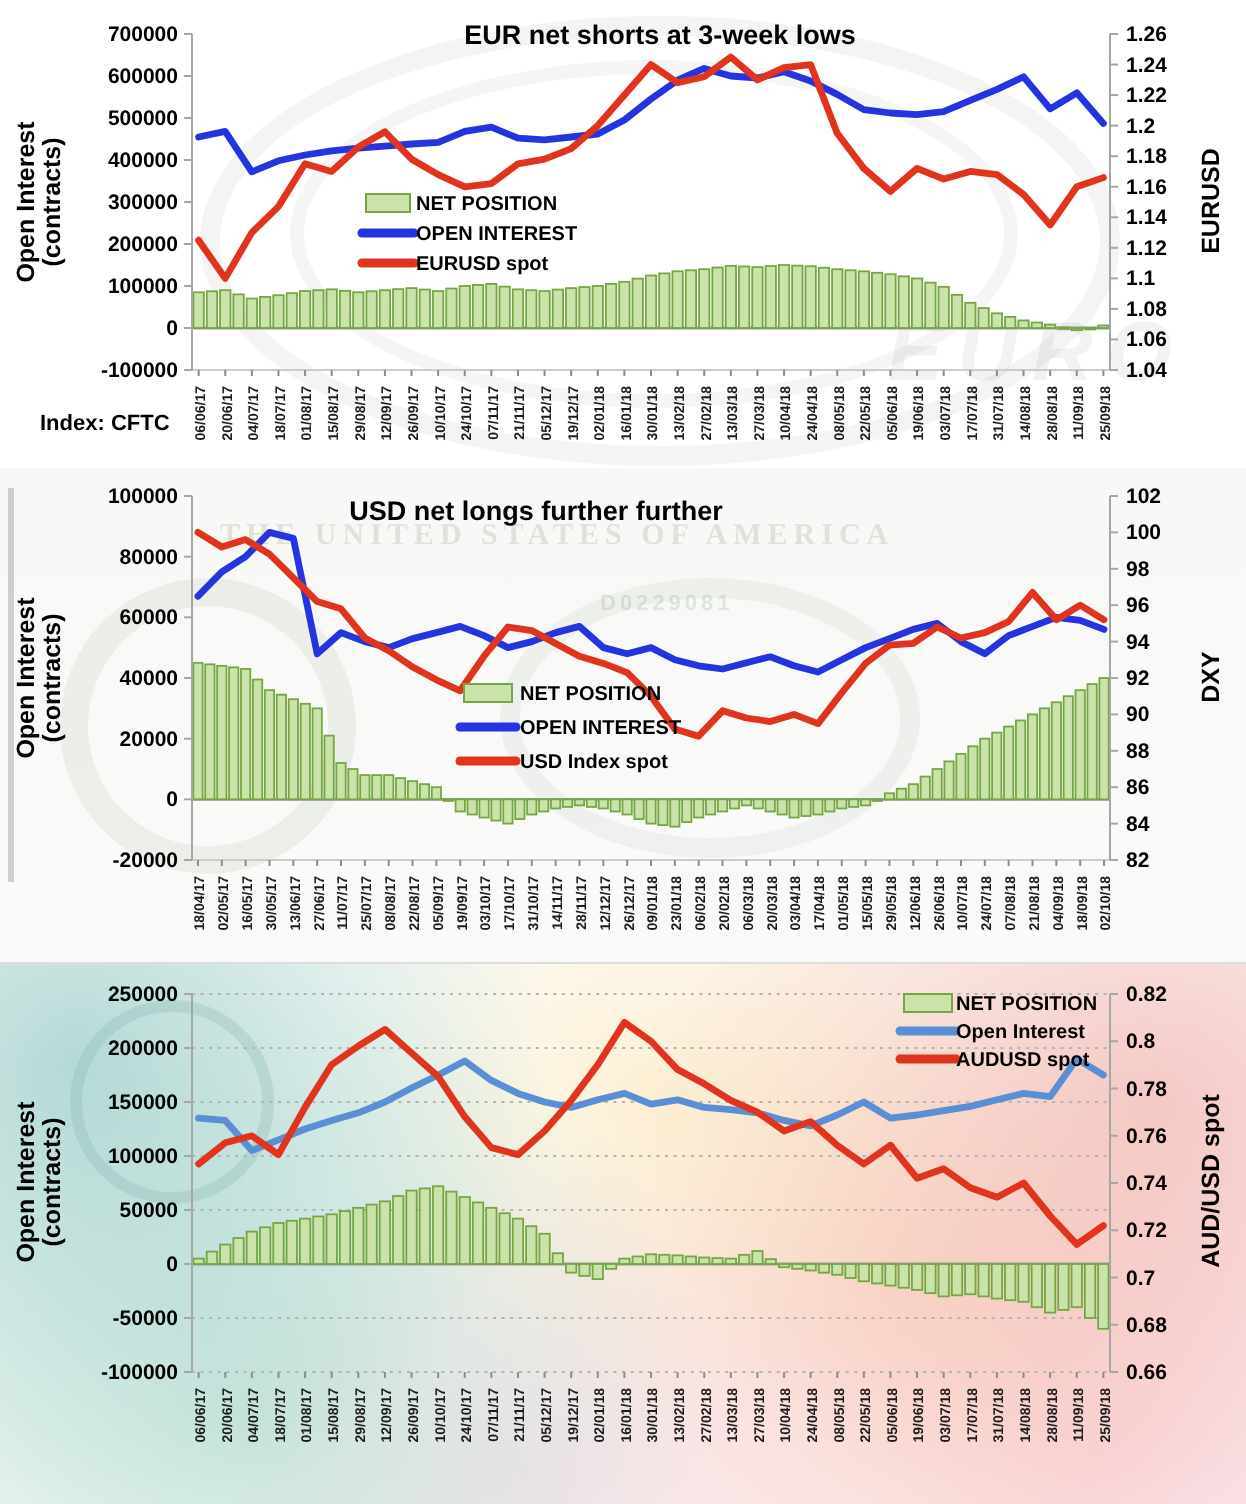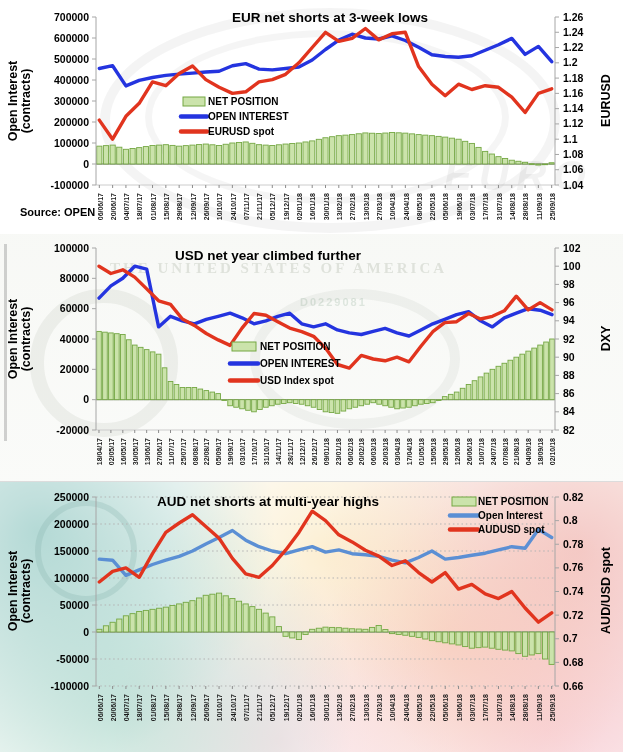--- a/index.html
+++ b/index.html
@@ -261,32 +261,32 @@
         </g>
         <g>
           <rect x="183" y="97" width="22" height="9" fill="#cbe3ab" stroke="#74a743" stroke-width="1"></rect>
           <text x="208" y="105" font-size="10" fill="#000">NET POSITION</text>
           <line x1="181" y1="116.5" x2="207" y2="116.5" stroke="#2434df" stroke-width="4.5" stroke-linecap="round"></line>
           <text x="208" y="120" font-size="10" fill="#000">OPEN INTEREST</text>
           <line x1="181" y1="131.5" x2="207" y2="131.5" stroke="#e1341e" stroke-width="4.5" stroke-linecap="round"></line>
           <text x="208" y="135" font-size="10" fill="#000">EURUSD spot</text>
         </g>
       </svg>
-    <div class="source-note">Source: OPEN</div>
+    <div class="source-note">Index: CFTC</div>
   </section>
 
   <section class="panel" id="panel-usd" style="height:248px">
     <div class="watermark wm-usd">
       <div class="band"></div>
       <div class="ustext">THE UNITED STATES OF AMERICA</div>
       <div class="serial">D0229081</div>
       <div class="wm-ellipse seal"></div>
       <div class="wm-ellipse oval"></div>
     </div>
-    <div class="chart-title" style="left:268px;top:14px">USD net year climbed further</div>
+    <div class="chart-title" style="left:268px;top:14px">USD net longs further further</div>
     <div class="v-wrap" style="left:-80px;top:92px">
       <div class="l">Open Interest</div>
       <div class="l">(contracts)</div>
     </div>
     <div class="v-wrap" style="left:506px;top:98px">
       <div class="l">DXY</div>
     </div>
     <svg class="chart-svg" id="svg-usd" viewBox="0 0 623 248">
         <g>
           <line x1="96" y1="165.66666666666666" x2="555" y2="165.66666666666666" stroke="#9a9a9a" stroke-width="1.4"></line>
@@ -505,21 +505,20 @@
           <line x1="230" y1="146.5" x2="258" y2="146.5" stroke="#e1341e" stroke-width="4.5" stroke-linecap="round"></line>
           <text x="260" y="150" font-size="10" fill="#000">USD Index spot</text>
         </g>
       </svg>
   </section>
 
   <section class="panel" id="panel-aud" style="height:270px">
     <div class="watermark wm-aud">
       <div class="wm-ellipse ring"></div>
     </div>
-    <div class="chart-title" style="left:268px;top:12px">AUD net shorts at multi-year highs</div>
     <div class="v-wrap" style="left:-80px;top:96px">
       <div class="l">Open Interest</div>
       <div class="l">(contracts)</div>
     </div>
     <div class="v-wrap" style="left:506px;top:102px">
       <div class="l">AUD/USD spot</div>
     </div>
     <svg class="chart-svg" id="svg-aud" viewBox="0 0 623 270">
         <g>
           <line x1="96" y1="15" x2="555" y2="15" stroke="#b3b3b3" stroke-width="1" stroke-dasharray="1.5 2.8"></line>

